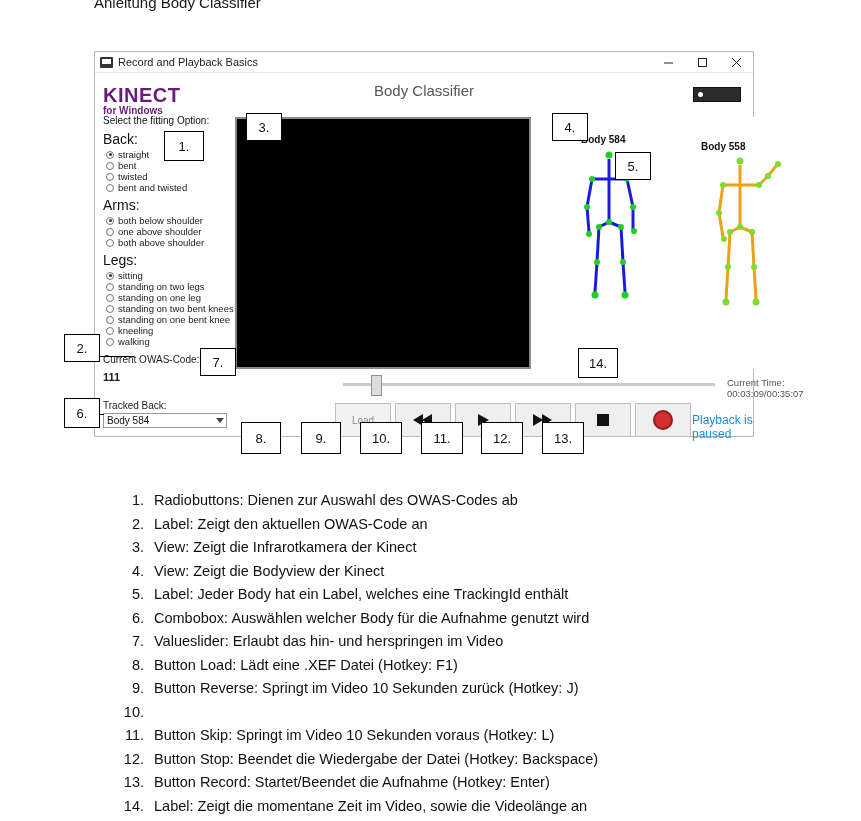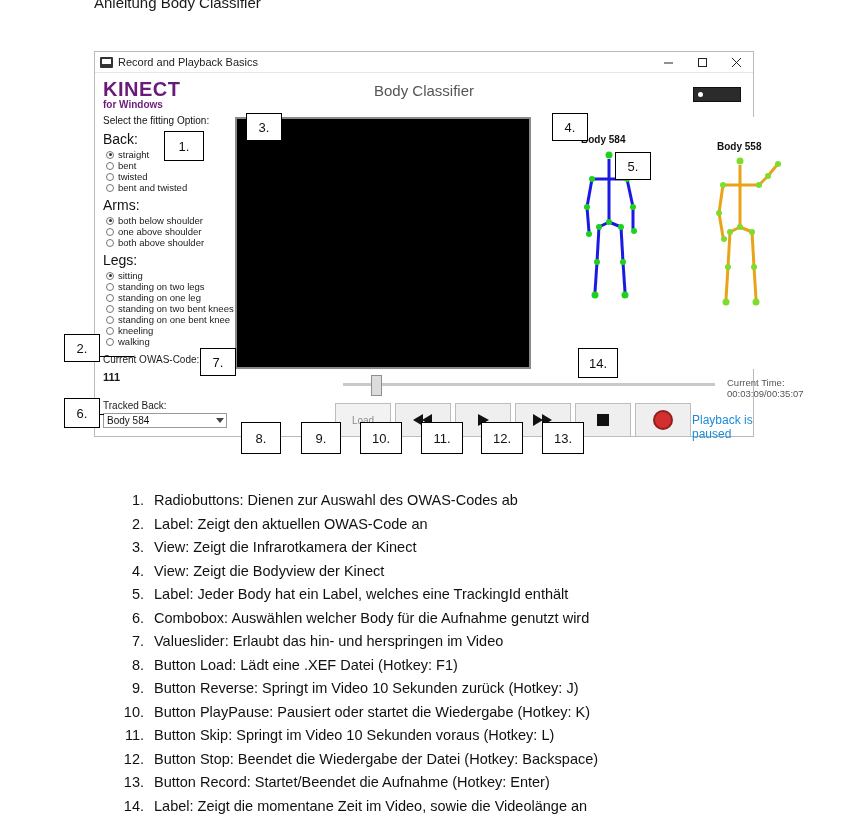--- a/index.html
+++ b/index.html
@@ -80,21 +80,21 @@
   .win-btn svg { display:block; }
 
   .app-body {
     position: relative;
     height: 364px;
   }
 
   .brand {
     position: absolute;
     left: 8px;
-    top: 6px;
+    top: 12px;
   }
   .brand .kinect {
     font-size: 20px;
     font-weight: bold;
     color: #6a1b7a;
     letter-spacing: 0.5px;
     line-height: 20px;
   }
   .brand .forwin {
     font-size: 10px;
@@ -465,21 +465,21 @@
     <div class="tracked-label">Tracked Back:</div>
     <div class="combo">
       <span class="cv">Body 584</span>
       <span class="arrow"></span>
     </div>
 
     <div class="ir-view"></div>
 
     <div class="body-view">
       <div class="body-label" style="left:44px; top:17px;">Body 584</div>
-      <div class="body-label" style="left:180px; top:24px;">Body 558</div>
+      <div class="body-label" style="left:164px; top:24px;">Body 558</div>
       <svg width="288" height="252" viewBox="0 0 288 252" style="position:absolute;left:0;top:0;">
 
         <g stroke="#1a1ae0" stroke-width="3" fill="none">
           <line x1="72" y1="42" x2="72" y2="60"></line>
           <line x1="72" y1="60" x2="72" y2="105"></line>
           <line x1="55" y1="62" x2="90" y2="62"></line>
           <line x1="55" y1="62" x2="50" y2="90"></line>
           <line x1="50" y1="90" x2="52" y2="115"></line>
           <line x1="90" y1="62" x2="96" y2="90"></line>
           <line x1="96" y1="90" x2="96" y2="112"></line>
@@ -628,21 +628,20 @@
   <div class="legend-item">
     <span class="legend-num">8.</span>
     <span>Button Load: Lädt eine .XEF Datei (Hotkey: F1)</span>
   </div>
   <div class="legend-item">
     <span class="legend-num">9.</span>
     <span>Button Reverse: Springt im Video 10 Sekunden zurück (Hotkey: J)</span>
   </div>
   <div class="legend-item">
     <span class="legend-num">10.</span>
-    <span>Button PlayPause: Pausiert oder startet die Wiedergabe (Hotkey: K)</span>
   </div>
   <div class="legend-item">
     <span class="legend-num">11.</span>
     <span>Button Skip: Springt im Video 10 Sekunden voraus (Hotkey: L)</span>
   </div>
   <div class="legend-item">
     <span class="legend-num">12.</span>
     <span>Button Stop: Beendet die Wiedergabe der Datei (Hotkey: Backspace)</span>
   </div>
   <div class="legend-item">

